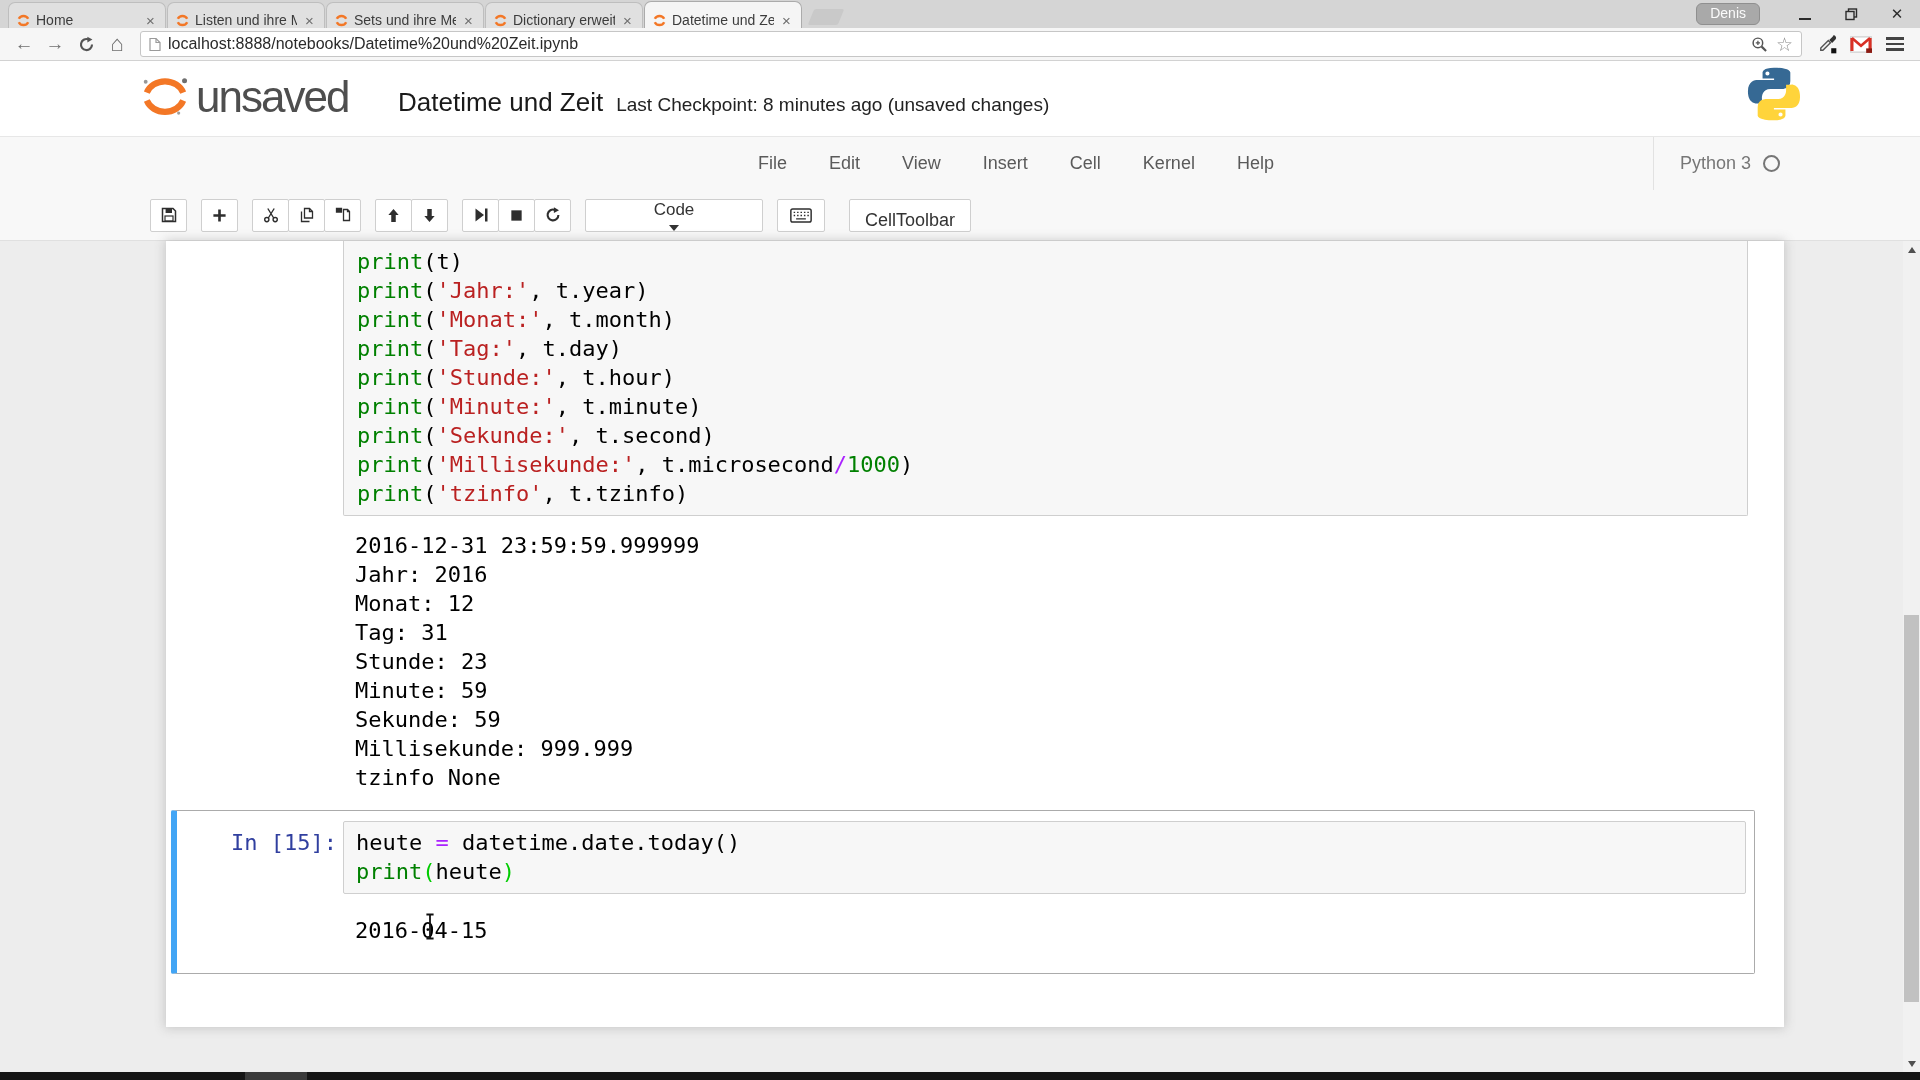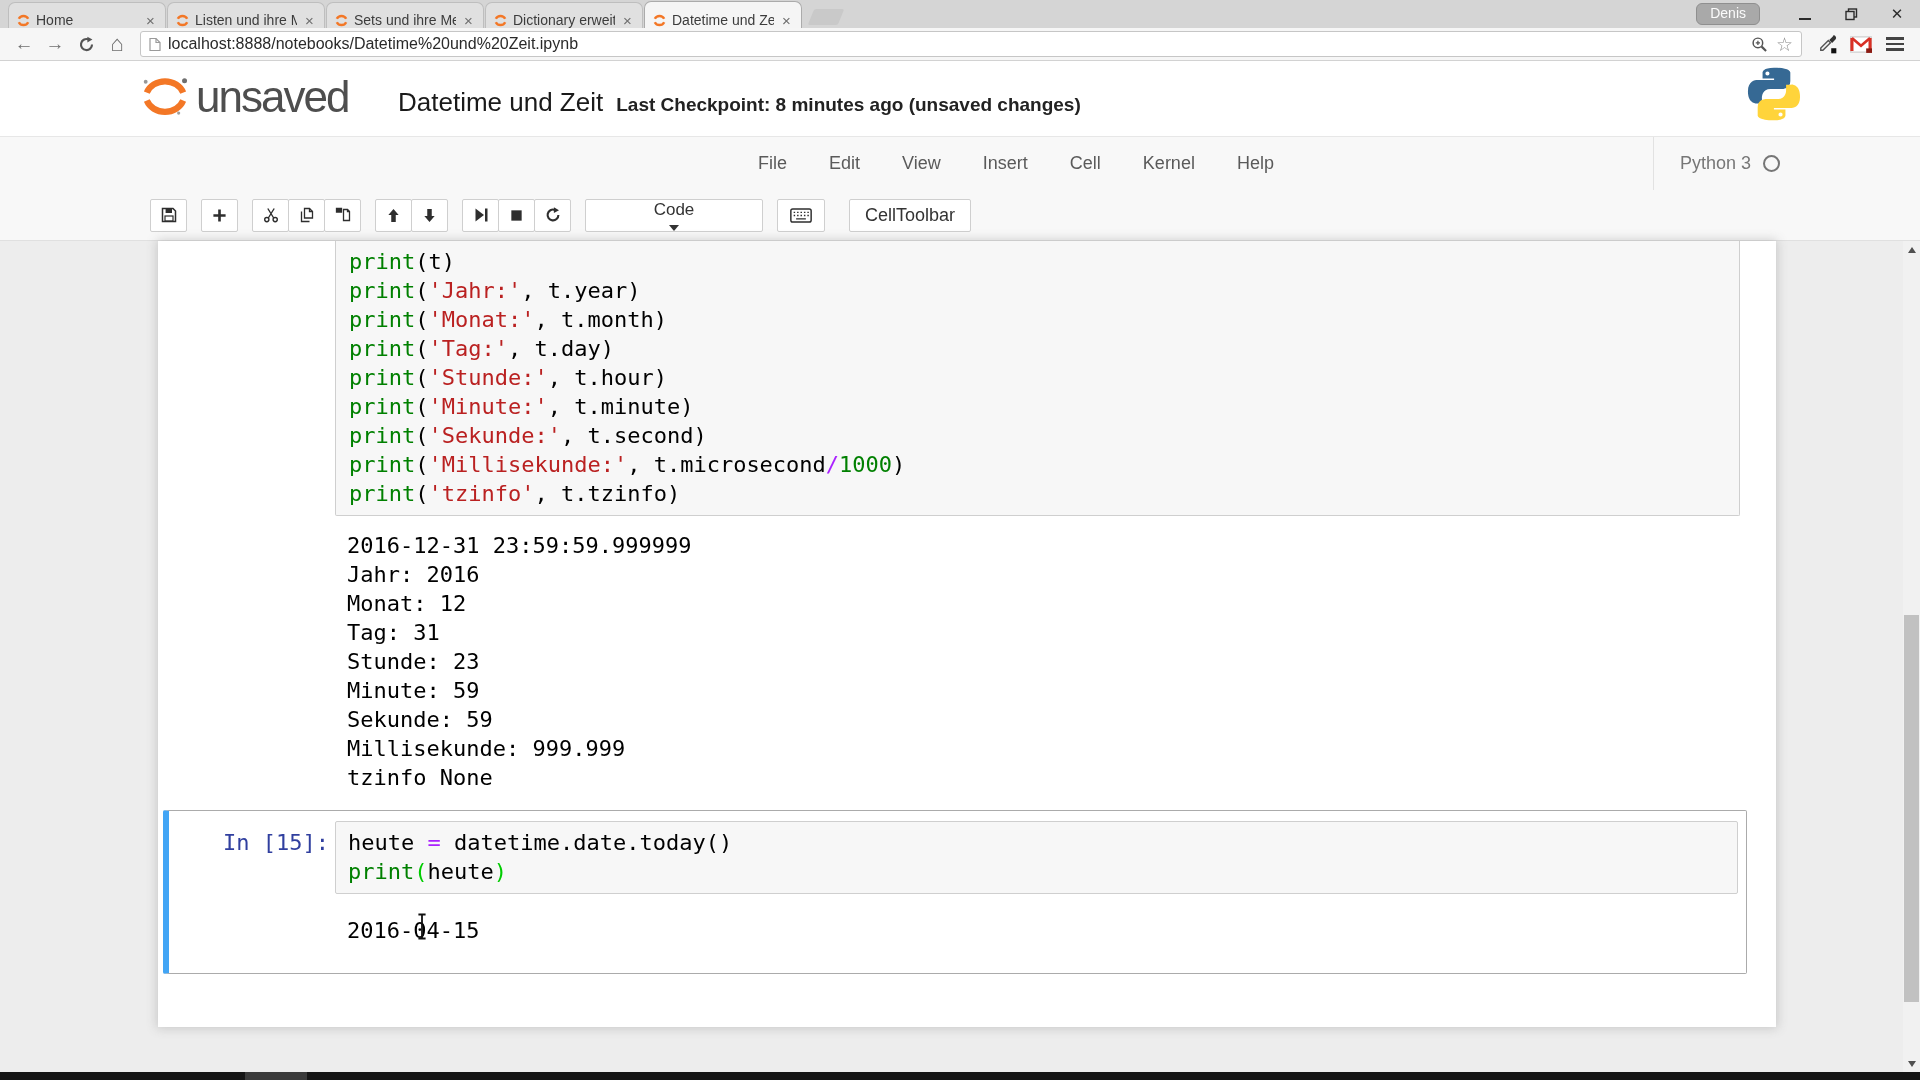--- a/index.html
+++ b/index.html
@@ -37,21 +37,21 @@
   .extbtn { width:30px; height:28px; display:flex; align-items:center; justify-content:center; margin-left:4px; }
   .hamburger { display:flex; flex-direction:column; gap:3px; }
   .hamburger span { display:block; width:18px; height:2.5px; background:#444; }
 
   
   .jheader { position:absolute; top:61px; left:0; width:100%; height:75px; background:#FFF; }
   .jlogo { position:absolute; left:140px; top:12px; display:flex; align-items:flex-end; }
   .jlogo-text { font-size:44px; color:#4E4E4E; letter-spacing:-2px; line-height:44px; margin-left:6px; }
   .jtitle-wrap { position:absolute; left:398px; top:26px; display:flex; align-items:baseline; }
   .jtitle { font-size:26px; color:#1A1A1A; }
-  .jcheckpoint { font-size:19px; color:#222; margin-left:13px;font-weight:bold; }
+  .jcheckpoint { font-size:19px; color:#222; margin-left:13px; }
   .pylogo { position:absolute; right:116px; top:3px; }
 
   
   .menubar { position:absolute; top:136px; left:0; width:100%; height:54px; background:#F8F8F8;
              border-top:1px solid #E7E7E7; display:flex; align-items:center; padding-left:112px;justify-content:center; }
   .menu-item { padding:0 21px; font-size:18px; color:#5A5A5A; line-height:53px; }
   .kernel-ind { position:absolute; right:140px; top:0; height:53px; display:flex; align-items:center; }
   .kernel-ind .vline { width:1px; height:53px; background:#E2E2E2; margin-right:26px; }
   .kernel-name { font-size:18px; color:#777; margin-right:12px; }
   .kcircle { width:17px; height:17px; border:2px solid #767676; border-radius:50%; }
@@ -62,25 +62,25 @@
   .btngroup { display:flex; margin-right:14px; }
   .tbtn { height:33px; min-width:37px; background:#FFF; border:1px solid #CFCFCF; border-radius:2px;
           display:flex; align-items:center; justify-content:center; margin-right:-1px; }
   .tbtn:last-child { margin-right:0; }
   .cellselect { width:178px; height:33px; background:#FFF; border:1px solid #CFCFCF; border-radius:2px;
                 display:flex; align-items:center; justify-content:space-between; padding:0 11px;
                 font-size:17px; color:#333; margin-right:14px;flex-direction:column; }
   .caret-down { width:0; height:0; border-left:5px solid transparent; border-right:5px solid transparent;
                 border-top:6px solid #333; }
   .celltoolbar-btn { height:33px; background:#FFF; border:1px solid #CFCFCF; border-radius:2px;
-                     display:flex; align-items:center; padding:0 15px; font-size:18px; color:#333; margin-left:10px; }
+                     display:flex; align-items:flex-end; padding:0 15px; font-size:18px; color:#333; margin-left:10px; }
 
   
   .notebook-area { position:absolute; top:241px; left:0; width:100%; height:839px; background:#EDEDED; }
-  .sheet { position:absolute; left:158px; top:0; width:1618px; height:786px; background:#FFF;
+  .sheet { position:absolute; left:166px; top:0; width:1618px; height:786px; background:#FFF;
            box-shadow:0 0 10px 1px rgba(80,80,80,0.25); }
 
   .mono, .cm-line, .out-line { font-family:"DejaVu Sans Mono", monospace; font-size:22px; line-height:29px; white-space:pre; }
 
   .cell1-input { position:absolute; left:177px; top:0; width:1405px; height:275px;
                  background:#F7F7F7; border:1px solid #CFCFCF; border-top:none; border-radius:0 0 2px 2px;
                  padding:6px 0 0 13px; overflow:hidden; }
   .cell1-output { position:absolute; left:189px; top:290px; color:#000; }
 
   .cell2 { position:absolute; left:5px; top:569px; width:1584px; height:164px; background:#FFF;

